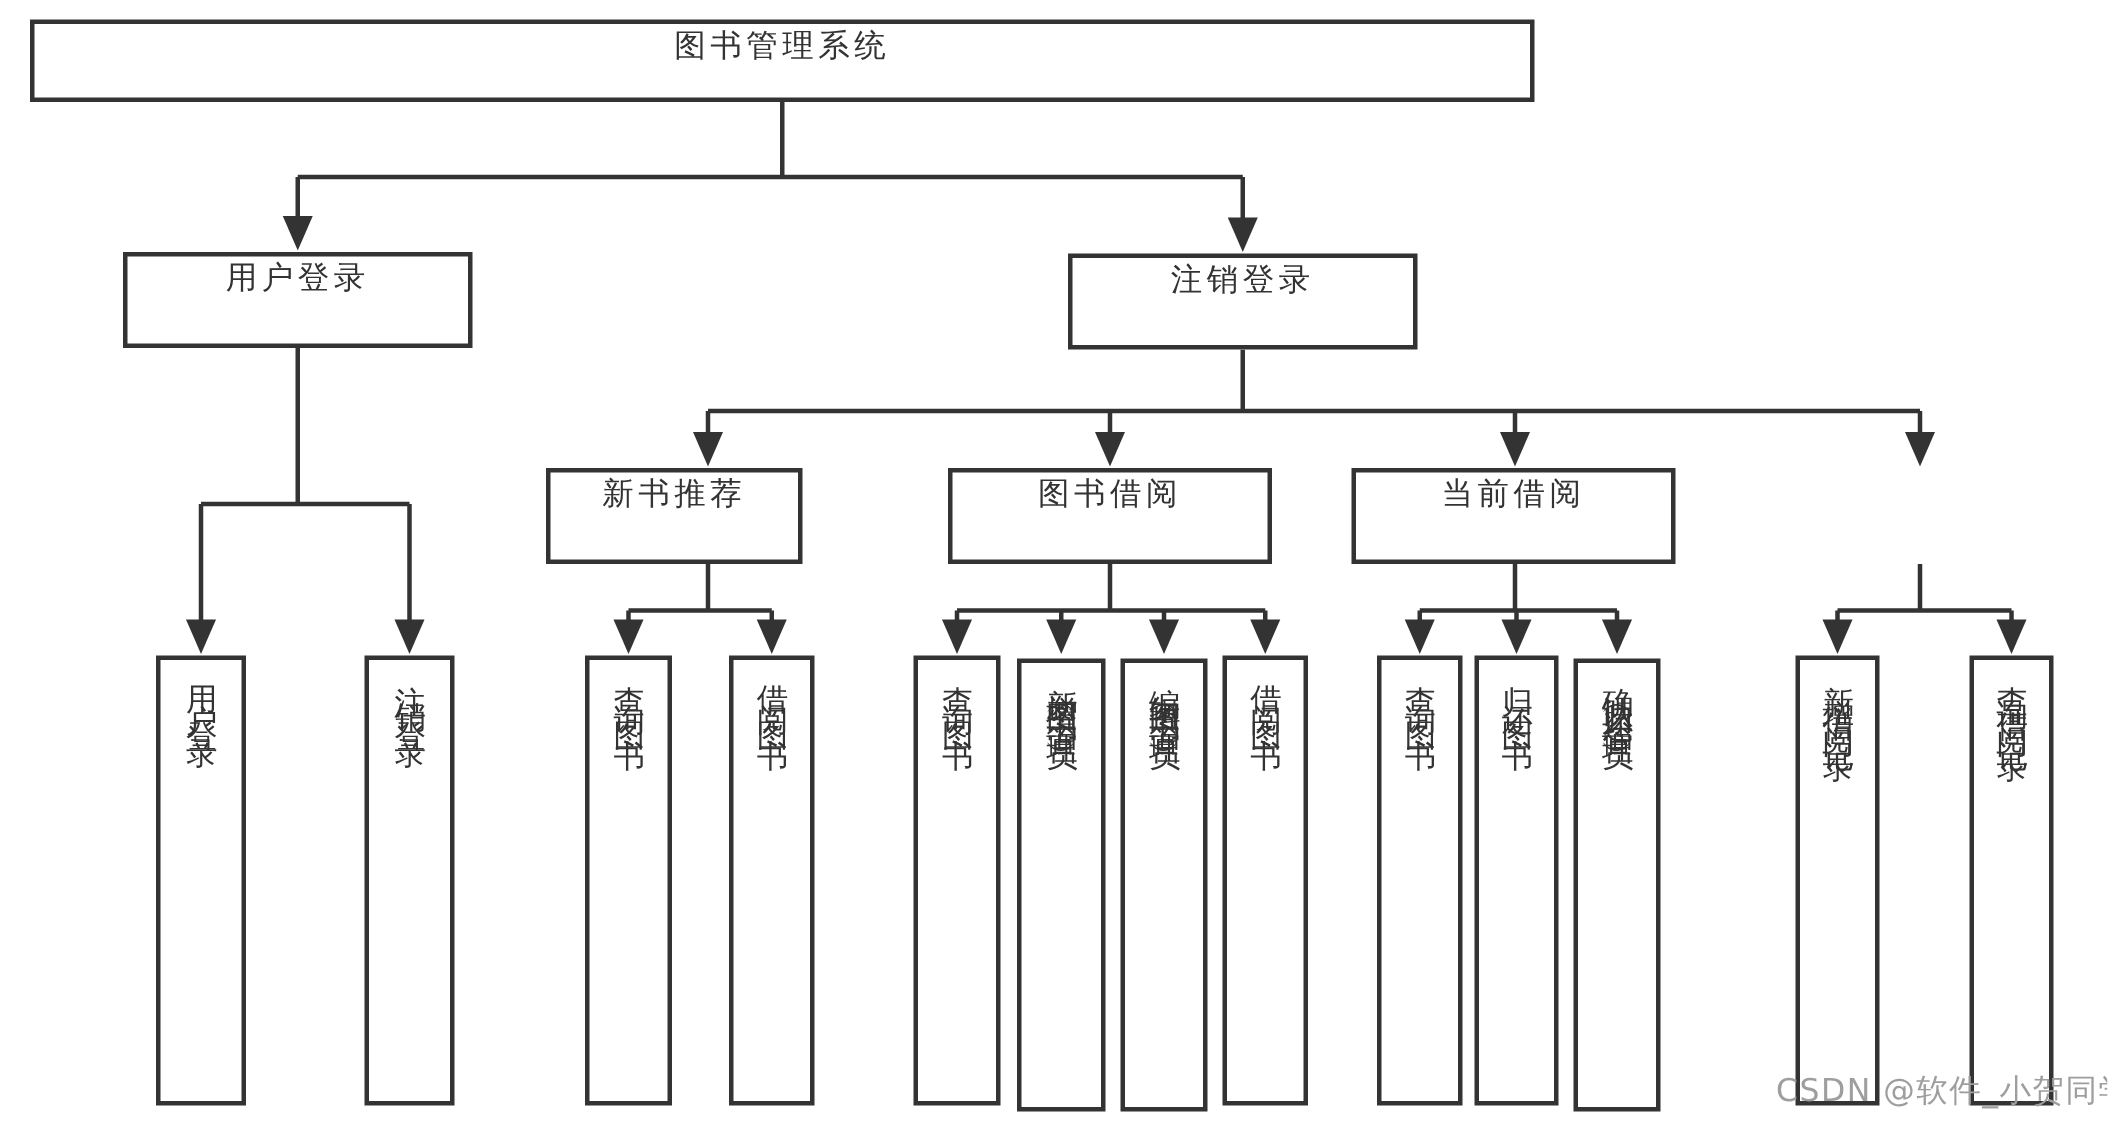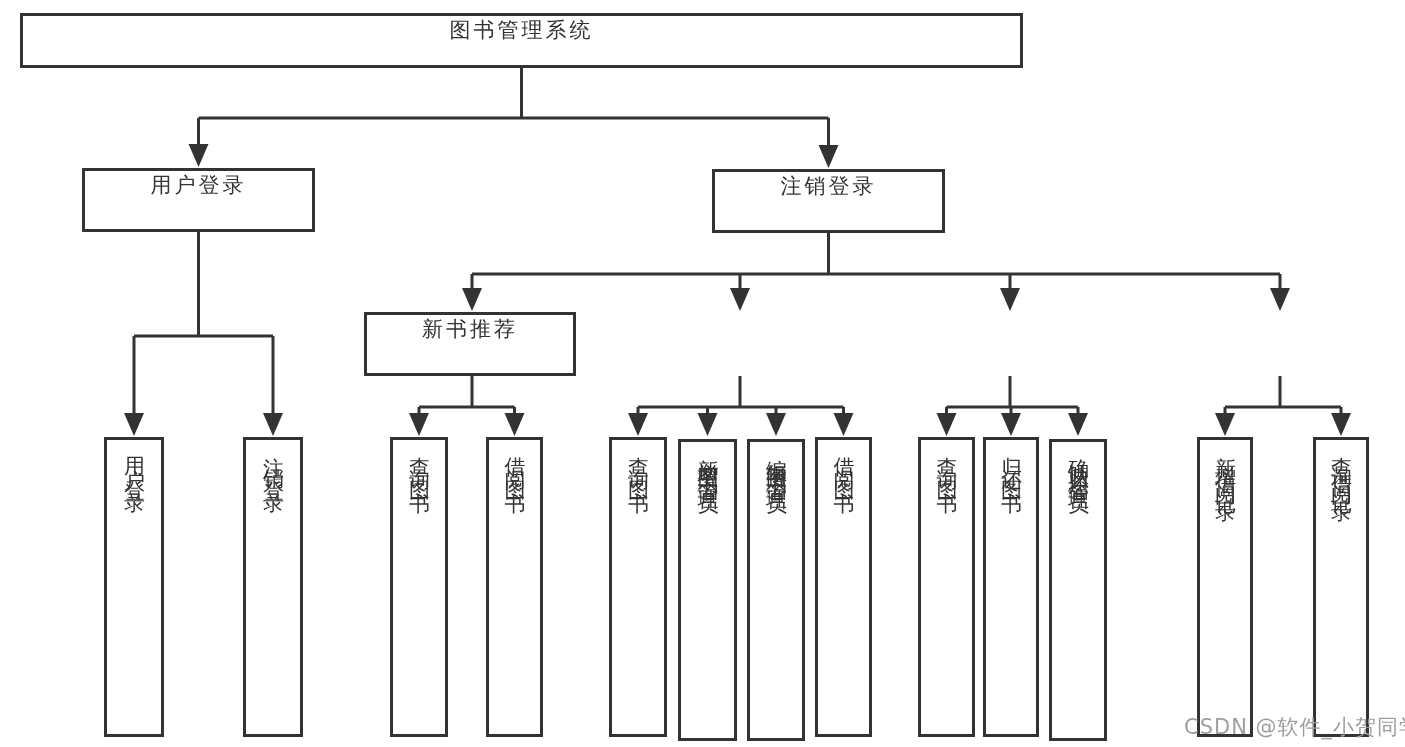--- a/index.html
+++ b/index.html
@@ -98,22 +98,28 @@
     <span>图书管理系统</span>
   </div>
 
   <div class="box hbox" style="left:82px;top:168px;width:233px;height:64px">
     <span>用户登录</span>
   </div>
   <div class="box hbox" style="left:712px;top:169px;width:233px;height:64px">
     <span>注销登录</span>
   </div>
 
-  <div class="box hbox" style="left:364px;top:312px;width:212px;height:64px">
+  <div class="box hbox" style="left:364px;top:312px;width:171px;height:64px">
     <span>新书推荐</span>
+  </div>
+  <div class="box hbox" style="left:632px;top:312px;width:216px;height:64px">
+    <span>图书借阅</span>
+  </div>
+  <div class="box hbox" style="left:901px;top:312px;width:216px;height:64px">
+    <span>当前借阅</span>
   </div>
 
   <div class="box" style="left:104px;top:437px;width:60px;height:300px">
     <span class="vtext v4">用户登录</span>
   </div>
   <div class="box" style="left:243px;top:437px;width:60px;height:300px">
     <span class="vtext v4">注销登录</span>
   </div>
 
   <div class="box" style="left:390px;top:437px;width:58px;height:300px">

